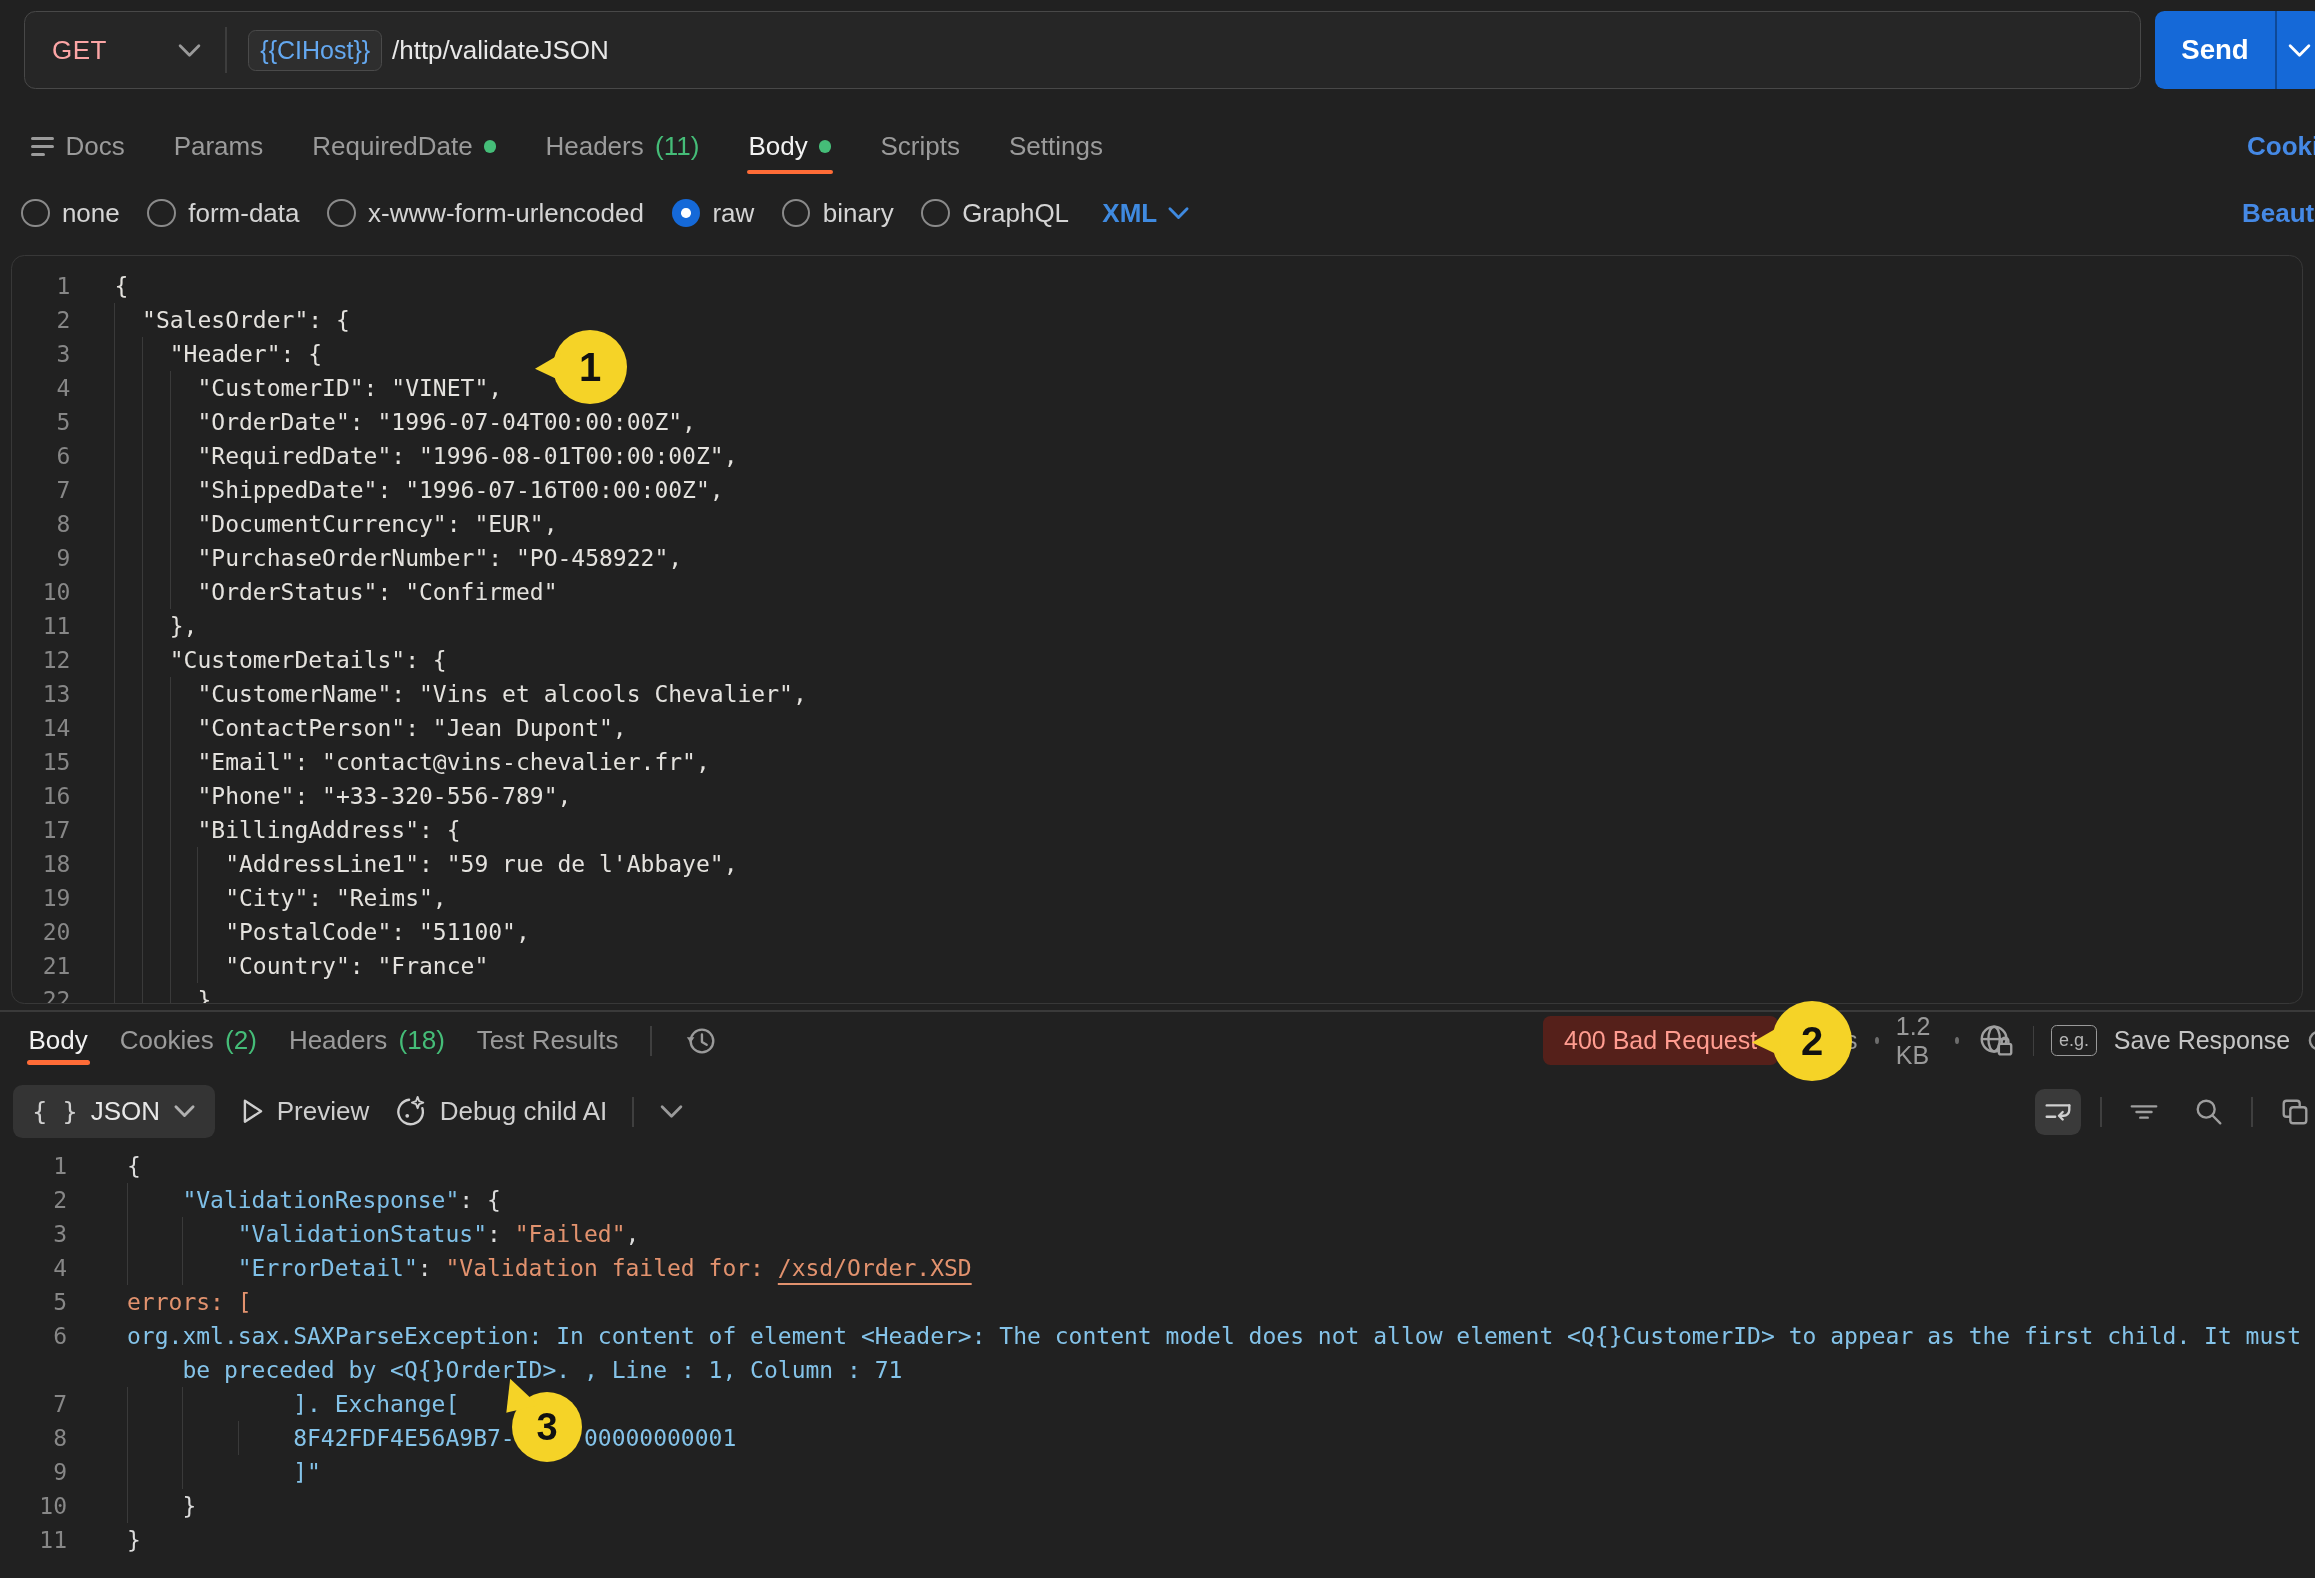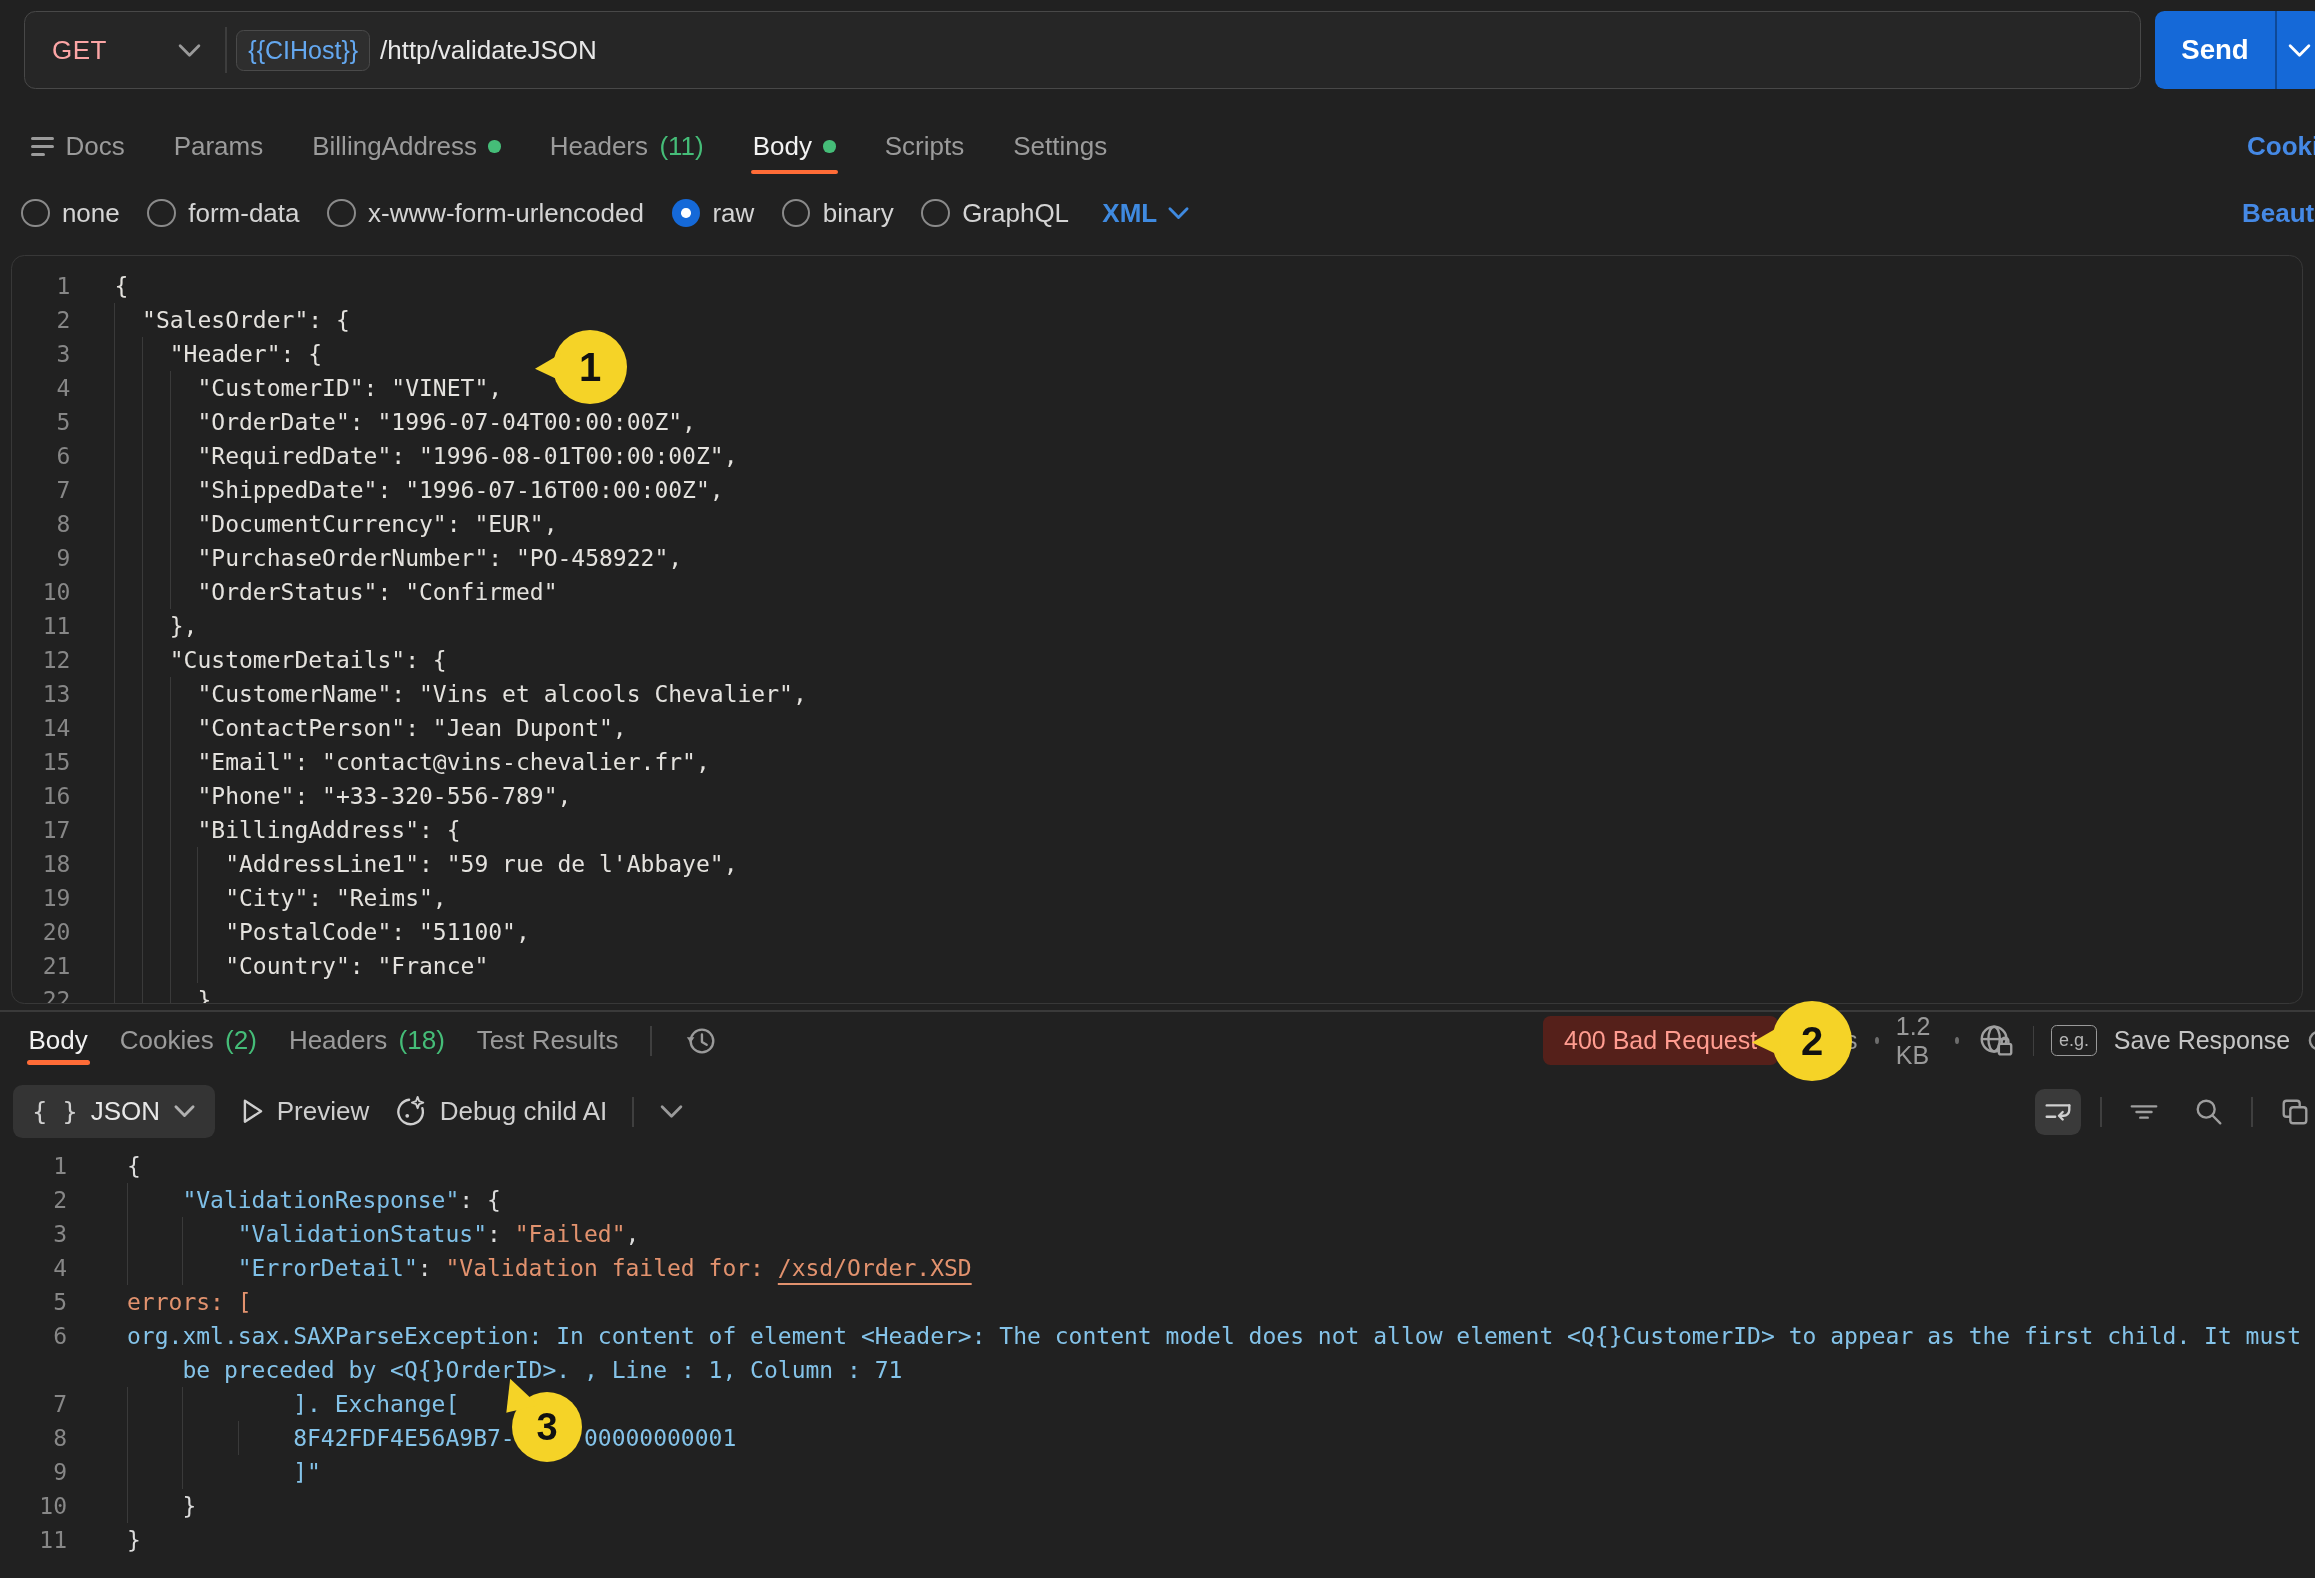--- a/index.html
+++ b/index.html
@@ -11,21 +11,21 @@
   
   .urlbar {
     position:absolute; left:24px; top:11.4px; width:2117px; height:78px;
     background:#262626; border:1.9px solid #484848; border-radius:11.4px;
     display:flex; align-items:center;
   }
   .method { display:flex; align-items:center; width:200px; padding-left:27px; }
   .method-label { color:#fca5a5; font-size:26px; font-weight:normal; letter-spacing:0.5px; }
   .method-chevron { margin-left:auto; margin-right:23px; }
   .url-divider { width:1.9px; height:46px; background:#3d3d3d; }
-  .url-text { display:flex; align-items:center; margin-left:9px; font-size:26px; }
+  .url-text { display:flex; align-items:center; margin-left:21px; font-size:26px; }
   .var-chip {
     color:#64a8f0; background:#2e2e2e; border:1.9px solid #4a4a4a; border-radius:7.6px;
     padding:4.8px 11.4px; font-size:25px;
   }
   .url-path { color:#e8e8e8; margin-left:9.5px; }
   .sendbtn {
     position:absolute; left:2155px; top:11.4px; width:167px; height:78px;
     background:#1569d8; border-radius:9.5px; display:flex; align-items:center; color:#fff;
   }
   .send-label { width:120px; text-align:center; font-size:27.6px; font-weight:bold; }
@@ -143,21 +143,21 @@
           <i style="width:23px"></i>
           <i style="width:23px"></i>
           <i style="width:14.3px"></i>
         </span>
       <span>Docs</span>
     </div>
     <div class="tab">
         <span>Params</span>
       </div>
     <div class="tab">
-      <span>BillingAddress</span>
+      <span>RequiredDate</span>
       <span class="gdot"></span>
     </div>
     <div class="tab">
       <span>Headers</span>
       <span class="count-green">(11)</span>
     </div>
     <div class="tab active">
       <span>Body</span>
       <span class="gdot"></span>
     </div>

